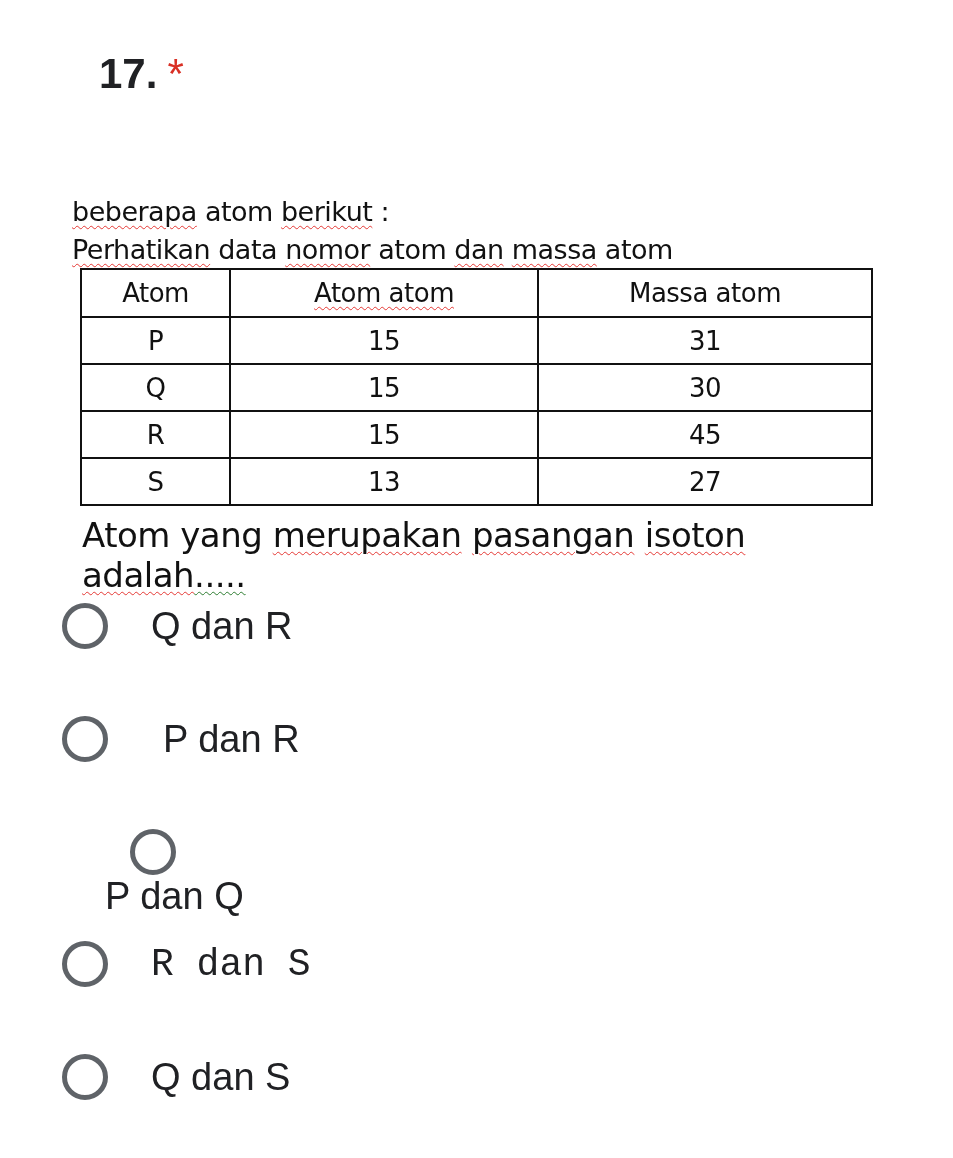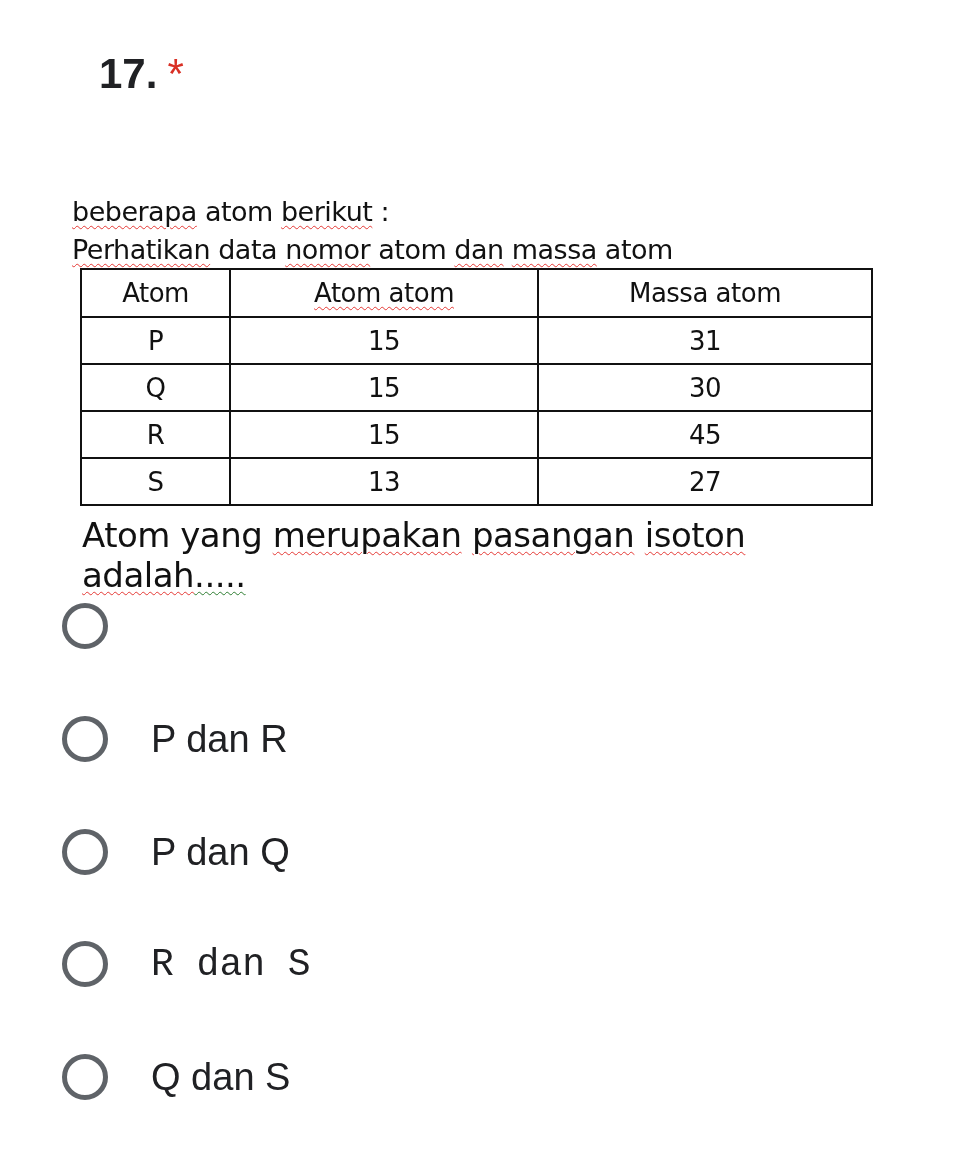--- a/index.html
+++ b/index.html
@@ -79,26 +79,27 @@
     <span>yang</span>
     <span class="sq">merupakan</span>
     <span class="sq">pasangan</span>
     <span class="sq">isoton</span>
     <span class="sq">adalah</span><span class="sqg">.....</span>
   </div>
 </div>
 
 <div class="option" style="top:603px;">
   <div class="radio"></div>
+  <span class="olabel">Q dan R</span>
 </div>
-<div class="option" style="top:716px;">
+<div class="option" style="top:716px;gap:12px;">
   <div class="radio"></div>
   <span class="olabel">P dan R</span>
 </div>
-<div class="option" style="top:829px;">
+<div class="option" style="top:829px;flex-direction:column;">
   <div class="radio"></div>
   <span class="olabel">P dan Q</span>
 </div>
 <div class="option" style="top:941px;font-family:Liberation Mono, monospace;">
   <div class="radio"></div>
   <span class="olabel">R dan S</span>
 </div>
 <div class="option" style="top:1054px;text-align:right;">
   <div class="radio"></div>
   <span class="olabel">Q dan S</span>

